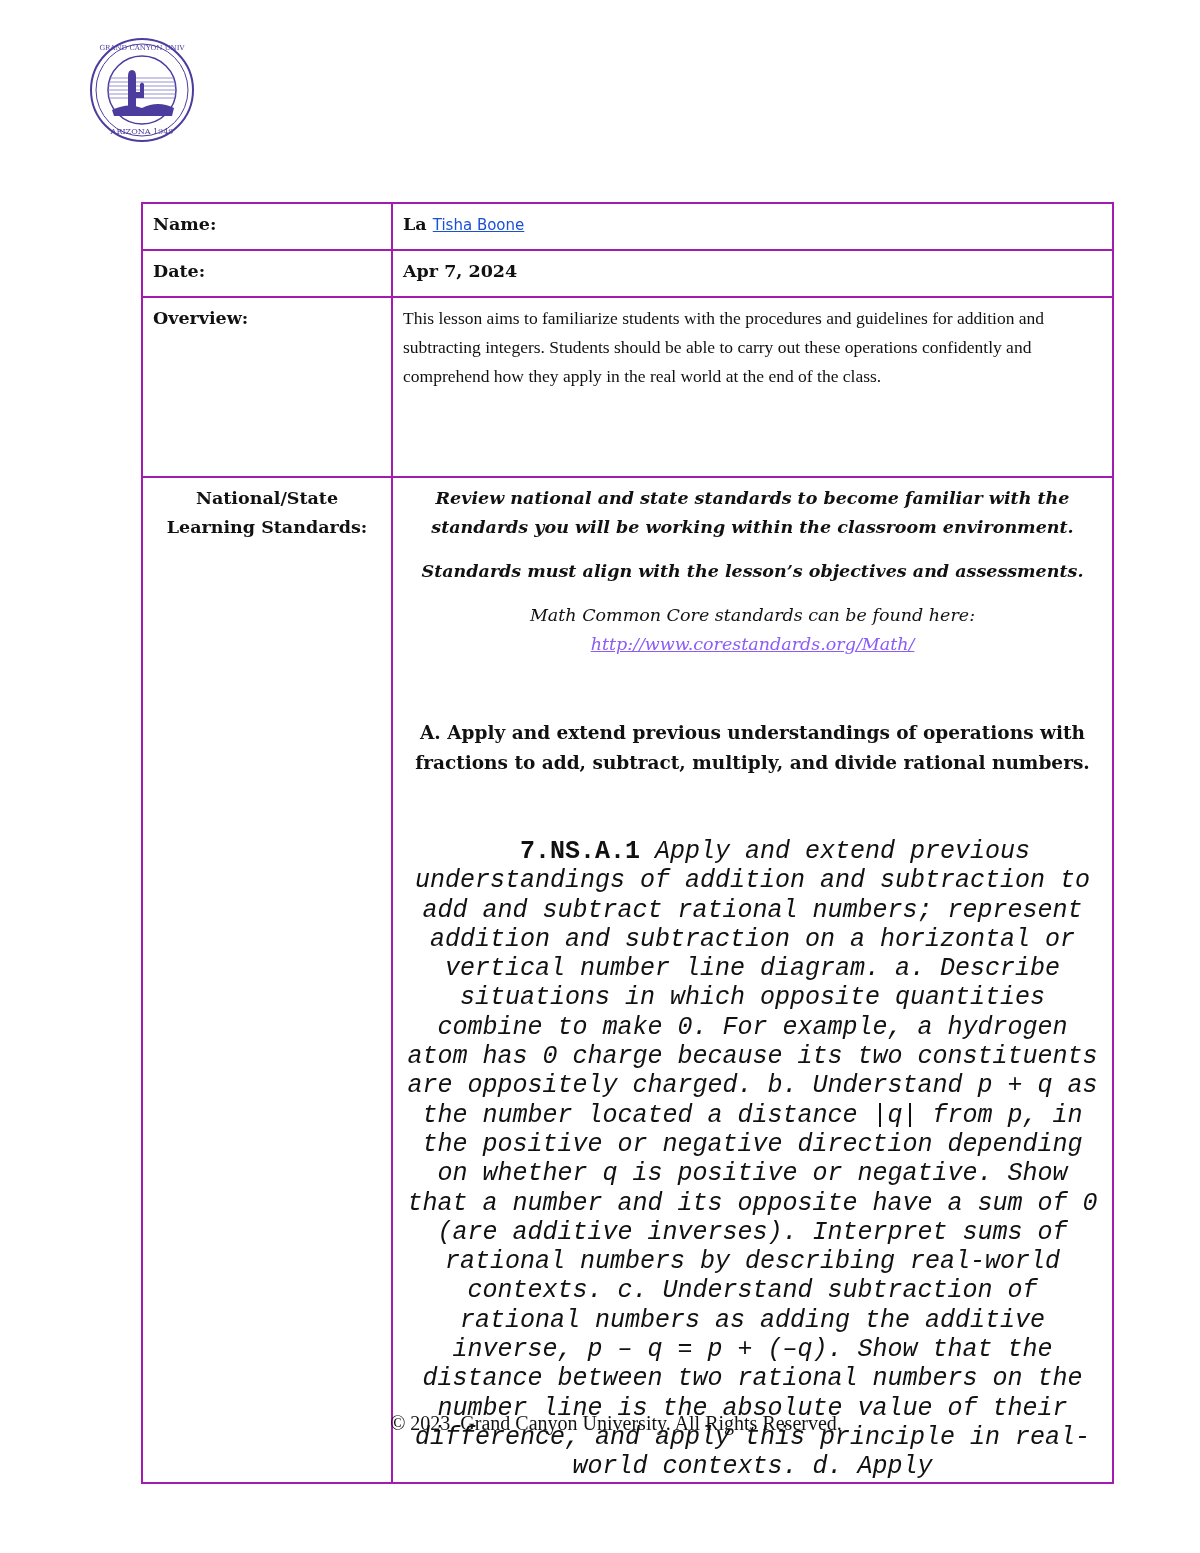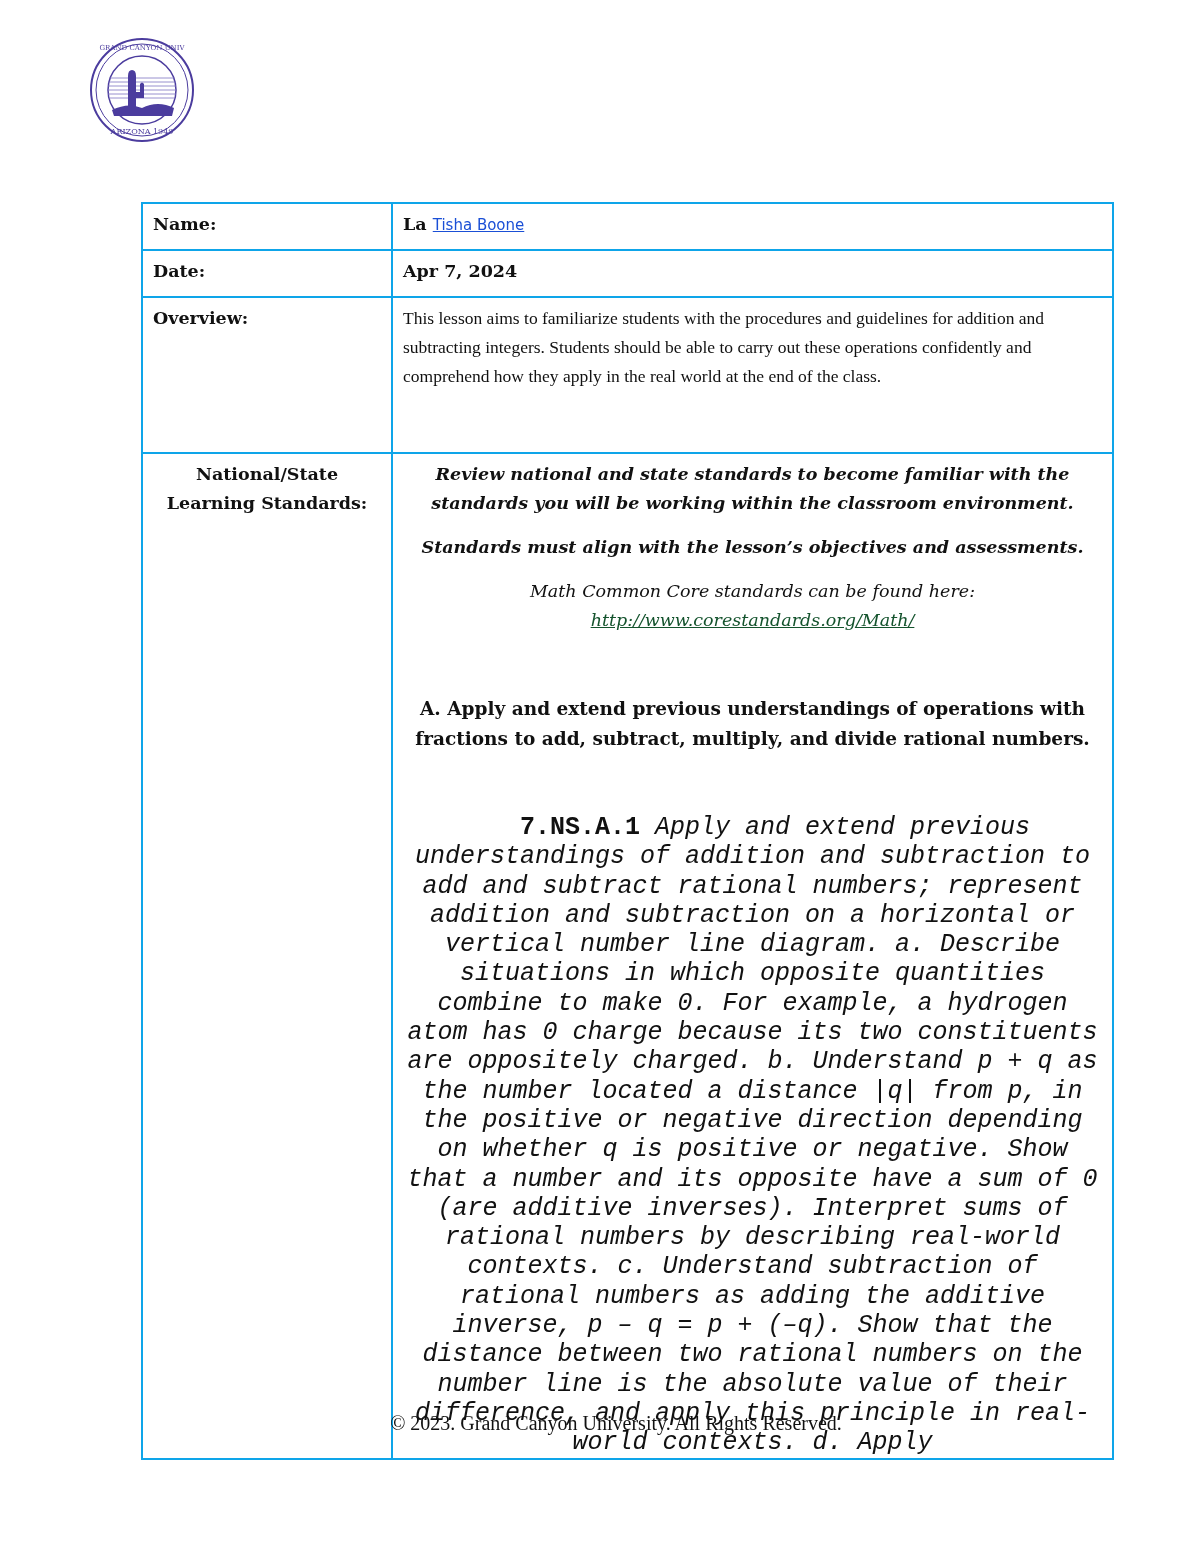--- a/index.html
+++ b/index.html
@@ -5,30 +5,30 @@
   html, body { margin: 0; padding: 0; background: #ffffff; }
   body { width: 1200px; height: 1553px; position: relative; overflow: hidden;
          font-family: "DejaVu Serif", "Liberation Serif", serif; color: #111; }
   .header { position: absolute; left: 88px; top: 36px; height: 110px; width: 700px; }
   .logo { position: absolute; left: 0; top: 0; width: 108px; height: 108px; }
   .title { position: absolute; left: 40px; top: 36px; margin: 0;
            font-family: "Liberation Serif", serif; font-weight: bold; font-size: 35px;
            letter-spacing: 0.2px; color: #000; white-space: nowrap; }
   table.plan { position: absolute; left: 141px; top: 202px; width: 973px;
                border-collapse: collapse; table-layout: fixed; }
-  table.plan td { border: 2px solid #0ea5e9; vertical-align: top; padding: 6px 10px 0 10px;
+  table.plan td { border: 2px solid #a21caf; vertical-align: top; padding: 6px 10px 0 10px;
                   font-size: 17.5px; line-height: 29px; }
   td.label { width: 228px; font-weight: bold; }
   td.val { font-size: 17.5px; }
   .bold { font-weight: bold; }
   .link-name { font-family: "DejaVu Sans", sans-serif; font-size: 15px; color: #1a4fd6;
                text-decoration: underline; font-weight: normal; }
   .italic-bold { font-style: italic; font-weight: bold; }
   .italic { font-style: italic; }
-  .link-url { font-style: italic; color: #14532d; text-decoration: underline; }
+  .link-url { font-style: italic; color: #8b5cf6; text-decoration: underline; }
   p { margin: 0; }
   .gap { margin-top: 15px; }
   .std { font-family: Liberation Mono, monospace; font-size: 25px; line-height: 29.3px; }
   .std-head { font-weight: bold; font-size: 18.5px; line-height: 30px; }
   .overview { font-family: "Liberation Serif", serif; font-size: 19px; line-height: 29.3px; }
   .footer { position: absolute; left: 16px; width: 1200px; top: 1412px; text-align: center;
             font-family: "Liberation Serif", serif; font-size: 20px; color: #111; }
 </style>
 </head>
 <body>
@@ -59,21 +59,21 @@
     <td class="label">Name:</td>
     <td class="val bold">
       <span>La</span>
       <span class="link-name">Tisha Boone</span>
     </td>
   </tr>
   <tr style="height:47px;padding-left:24px;">
     <td class="label">Date:</td>
     <td class="val bold">Apr 7, 2024</td>
   </tr>
-  <tr style="height:156px;padding-left:7px;">
+  <tr style="height:180px;padding-left:7px;">
     <td class="label">Overview:</td>
     <td class="val overview">This lesson aims to familiarize students with the procedures and guidelines for addition and subtracting integers. Students should be able to carry out these operations confidently and comprehend how they apply in the real world at the end of the class.</td>
   </tr>
   <tr style="height:532px;text-align:center;">
     <td class="label">National/State Learning Standards:</td>
     <td class="val">
       <p class="italic-bold">Review national and state standards to become familiar with the standards you will be working within the classroom environment.</p>
       <p class="italic-bold gap">Standards must align with the lesson’s objectives and assessments.</p>
       <p class="italic gap">Math Common Core standards can be found here:</p>
       <p><span class="link-url">http://www.corestandards.org/Math/</span></p>

